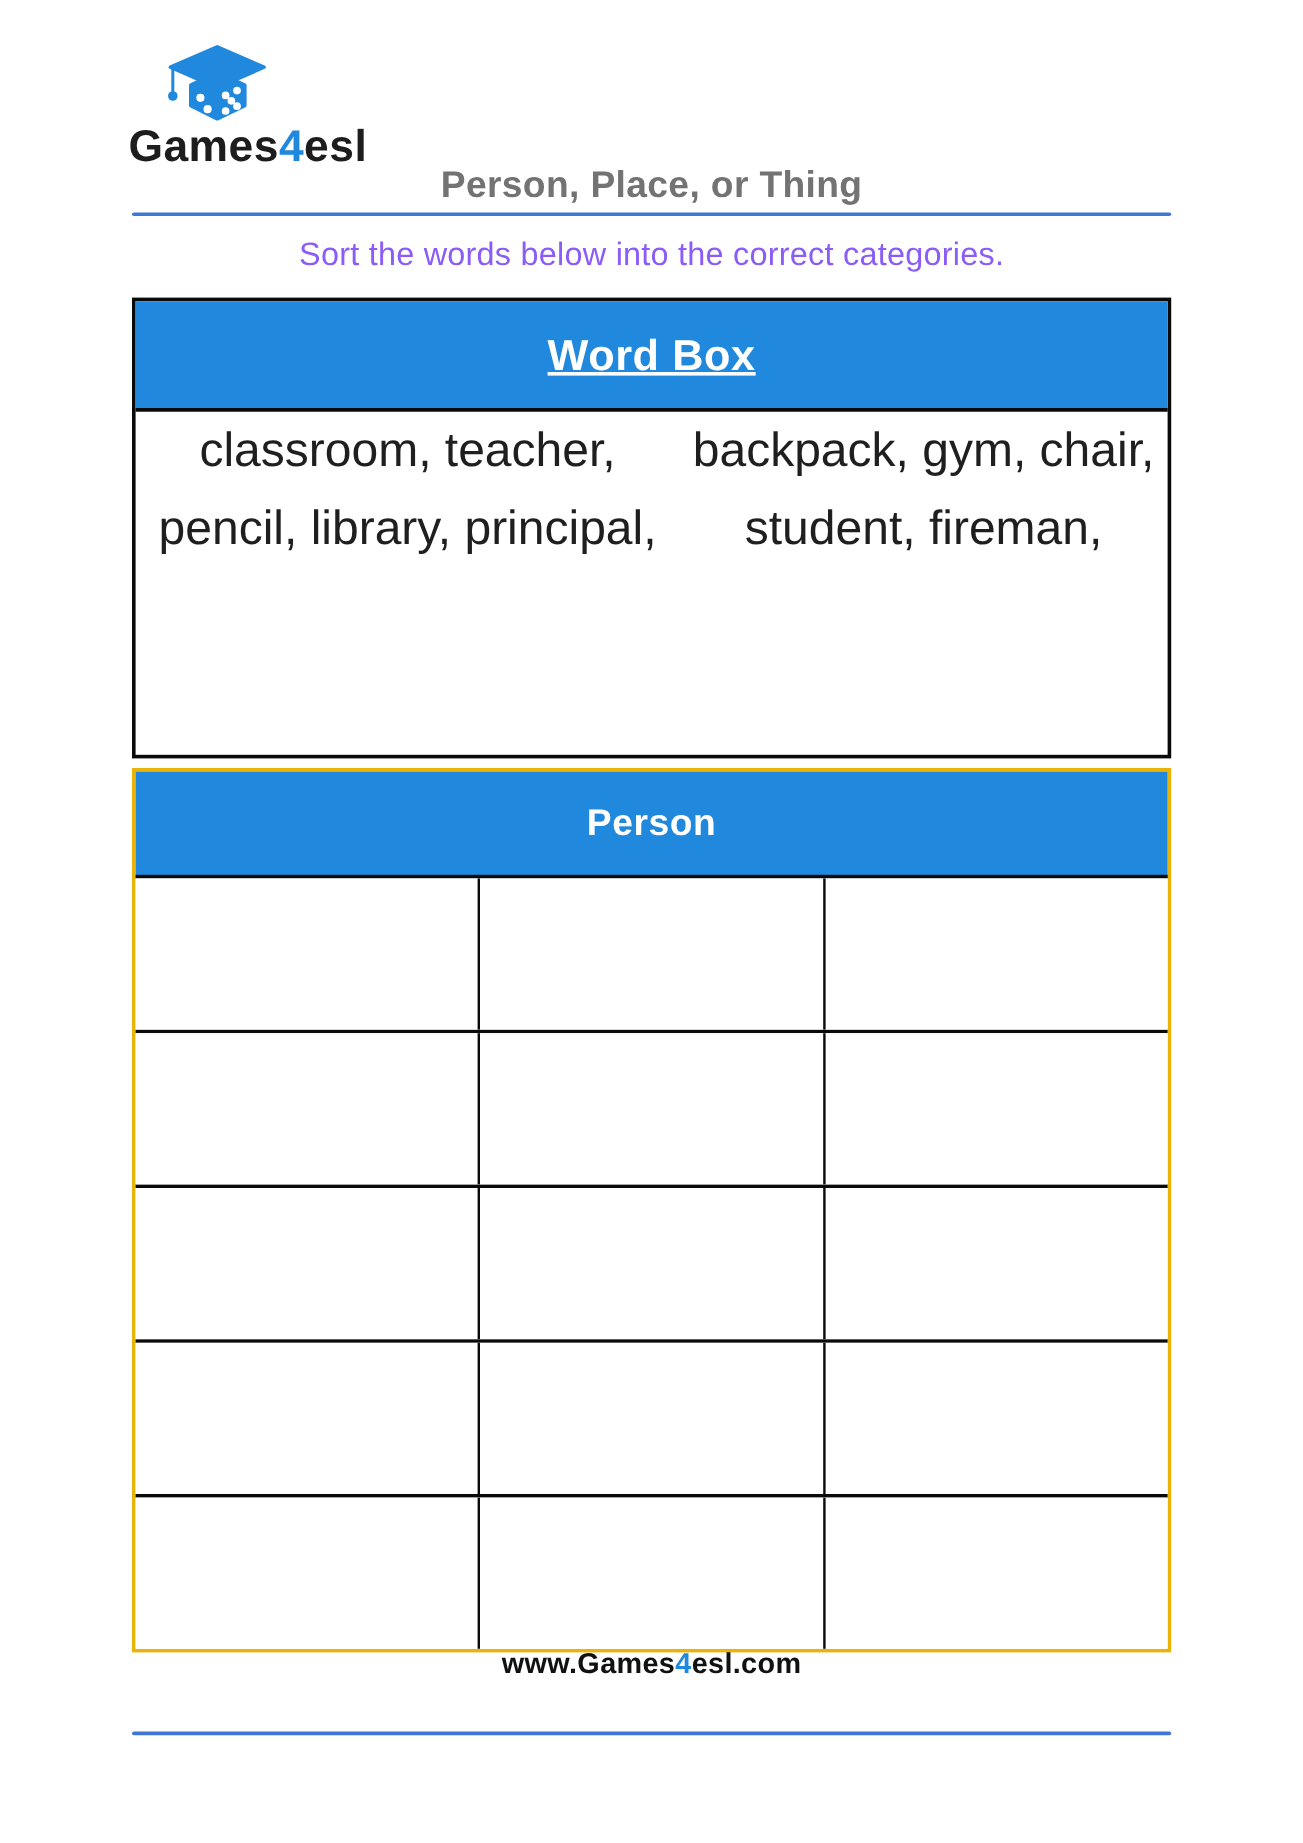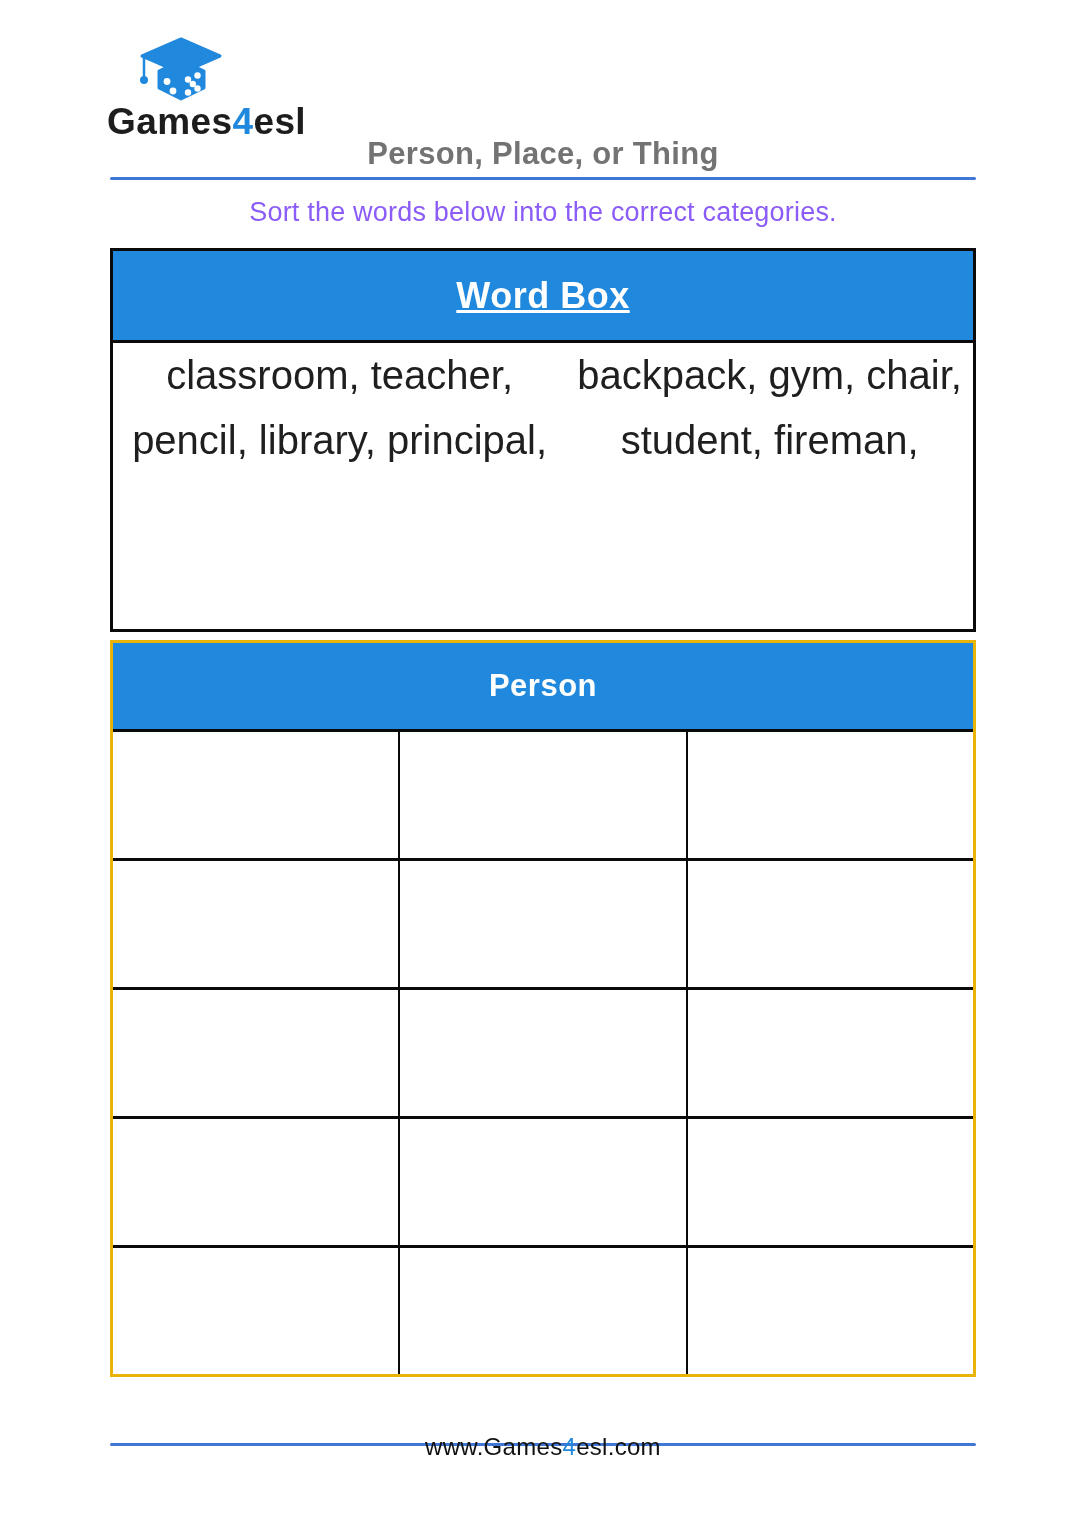--- a/index.html
+++ b/index.html
@@ -59,22 +59,22 @@
     border-left:3px solid #0a0a0a;
   }
   .hcell:first-child{border-left:none;}
   .trow{display:flex;height:126px;border-bottom:3px solid #0a0a0a;}
   .trow:last-child{border-bottom:none;}
   .tcell{flex:1;background:#ffffff;border-left:2px solid #0a0a0a;}
   .tcell:first-child{border-left:none;}
 
   
   .footer{
-    position:absolute;top:1433px;left:0;width:100%;text-align:center;
-    font-size:24px;font-weight:normal;color:#111111;letter-spacing:.3px;
+    position:absolute;top:1373px;left:0;width:100%;text-align:center;
+    font-size:24px;font-weight:bold;color:#111111;letter-spacing:.3px;
   }
 </style>
 </head>
 <body>
 
 <div class="page">
 
   <svg class="logo-icon" viewBox="0 0 92 66" xmlns="http://www.w3.org/2000/svg" aria-hidden="true">
 
     <polygon points="45,24 68,35 68,52 45,63 23,52 23,35" fill="#2189DD" stroke="#2189DD" stroke-width="3" stroke-linejoin="round"></polygon>

